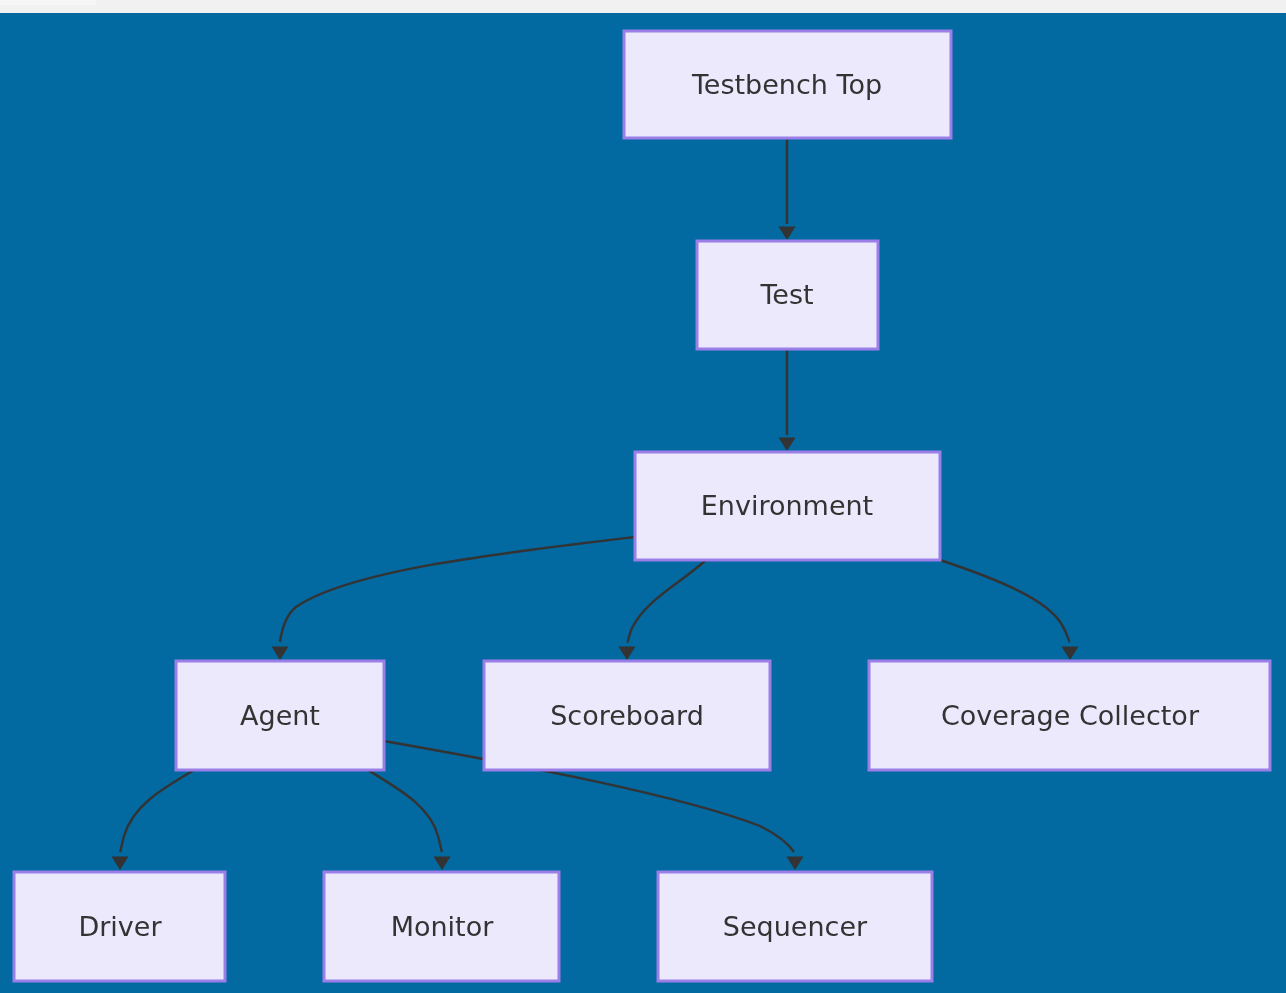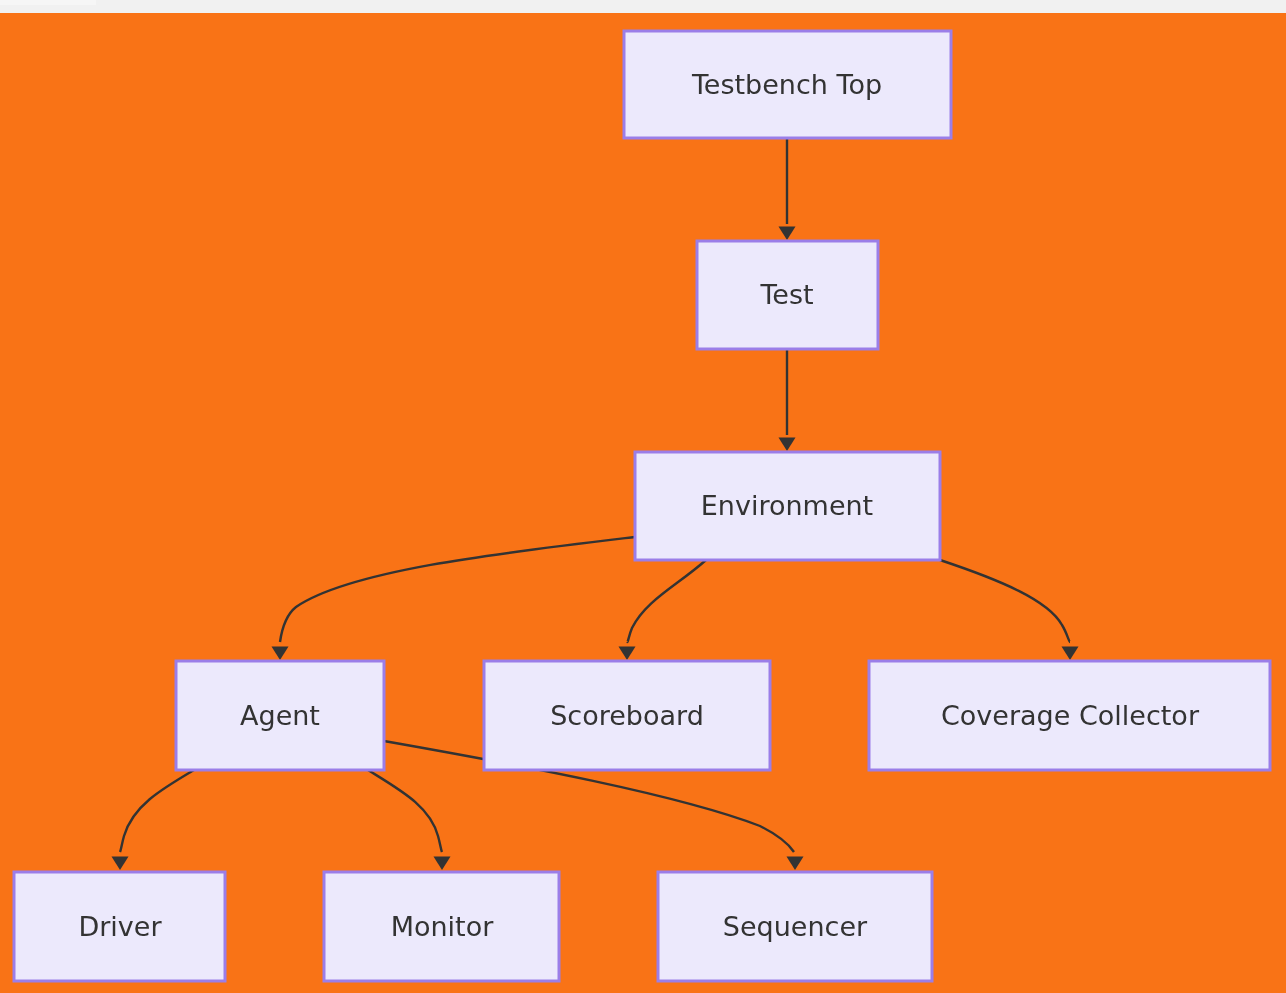--- a/index.html
+++ b/index.html
@@ -5,21 +5,21 @@
 <style>
   html, body {
     margin: 0;
     padding: 0;
     background: #ffffff;
   }
   #canvas {
     position: relative;
     width: 1286px;
     height: 993px;
-    background: #f97316;
+    background: #0369a1;
     overflow: hidden;
     font-family: "DejaVu Sans", "Liberation Sans", sans-serif;
   }
   #top-band {
     position: absolute;
     left: 0;
     top: 0;
     width: 1286px;
     height: 13px;
     background: #f1f1f1;

